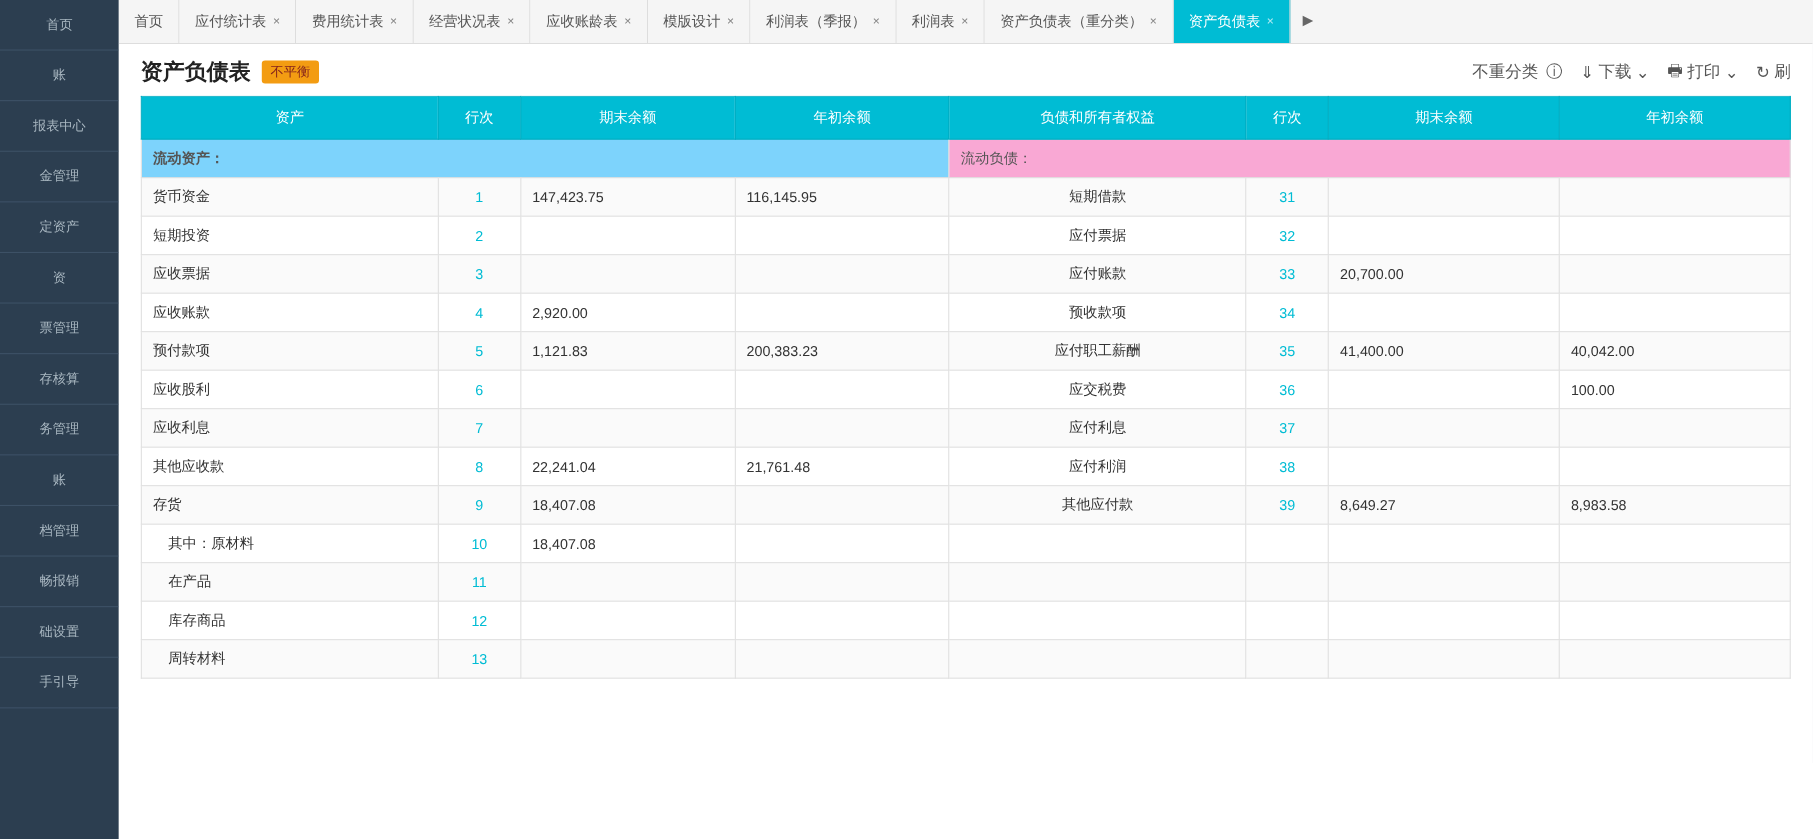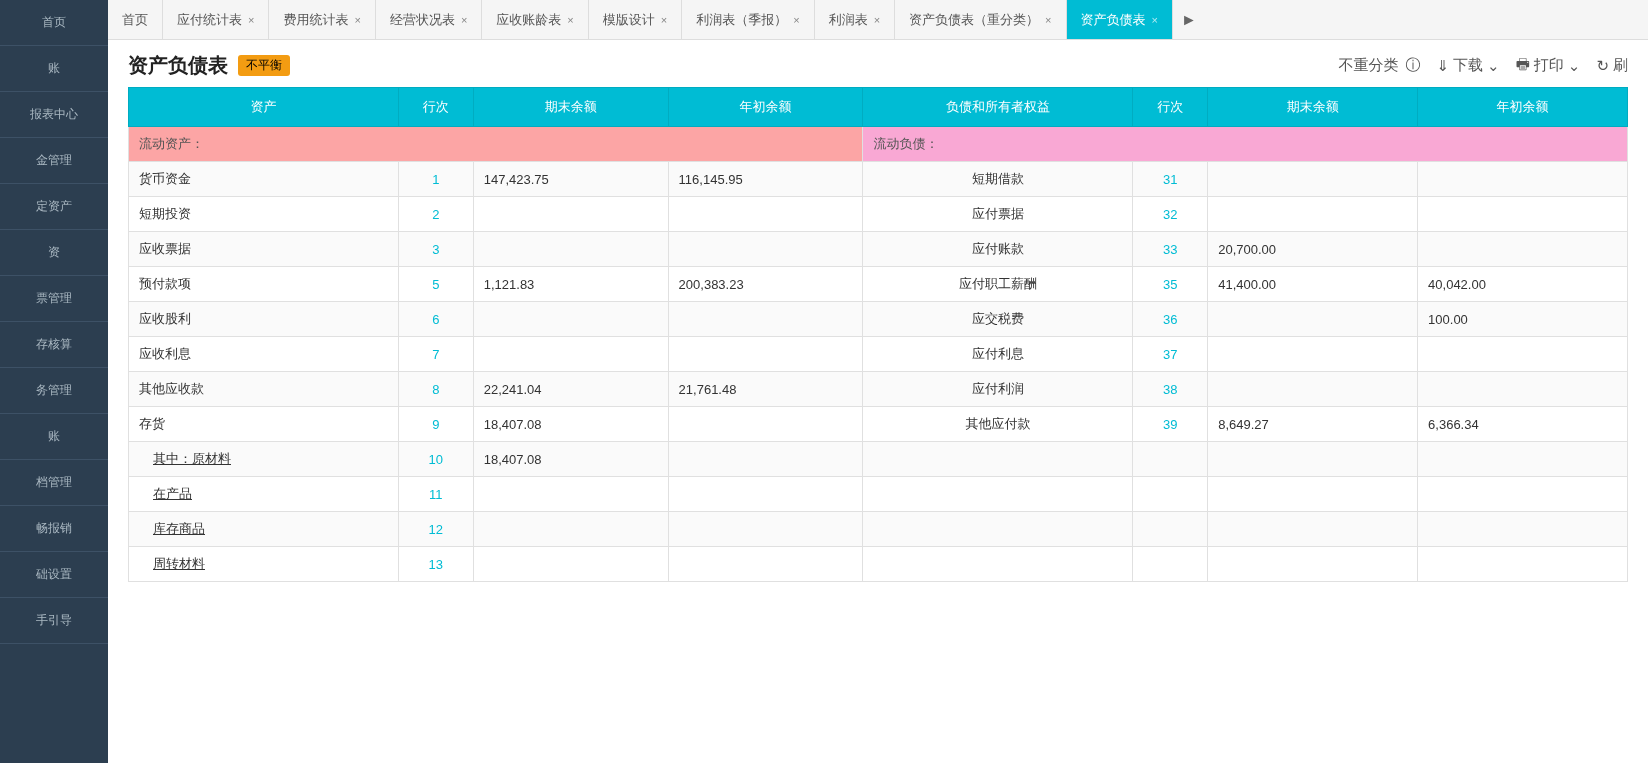--- a/index.html
+++ b/index.html
@@ -88,21 +88,21 @@
       align-items: center;
       gap: 10px;
     }
     .page-title {
       font-size: 20px;
       font-weight: bold;
       color: #222;
     }
     .badge-unbalanced {
       background: #f39c12;
-      color: #000000;
+      color: #7f1d1d;
       font-size: 12px;
       padding: 2px 8px;
       border-radius: 3px;
       text-align: center;
     }
     .header-actions {
       display: flex;
       align-items: center;
       gap: 16px;
       color: #555;
@@ -158,21 +158,21 @@
     }
 
     tbody tr:nth-child(even):not(.section-header) {
       background: #fafafa;
     }
 
     .row-num { color: #00bcd4; }
 
     .text-right { text-align: left; }
 
-    .indent { padding-left: 24px !important; text-decoration: underline; }
+    .indent { padding-left: 24px !important; }
   </style>
 </head>
 <body>
 
 <div class="sidebar">
   <div class="sidebar-item">首页</div>
   <div class="sidebar-item">账</div>
   <div class="sidebar-item">报表中心</div>
   <div class="sidebar-item">金管理</div>
   <div class="sidebar-item">定资产</div>
@@ -268,21 +268,21 @@
           <th style="width:13%;">期末余额</th>
           <th style="width:13%;">年初余额</th>
           <th style="width:18%;margin-top:26px;">负债和所有者权益</th>
           <th style="width:5%;">行次</th>
           <th style="width:14%;">期末余额</th>
           <th style="width:14%;">年初余额</th>
         </tr>
       </thead>
       <tbody id="table-body">
       <tr class="section-header">
-      <td colspan="4" style="color:#555; background:#fca5a5;">流动资产：</td>
+      <td colspan="4" style="color:#555; background:#7dd3fc;font-weight:bold;">流动资产：</td>
       <td colspan="4" style="color:#555; background:#f9a8d4;">流动负债：</td>
     </tr>
           <tr>
       <td class="">货币资金</td>
       <td class="row-num">1</td>
       <td class="text-right">147,423.75</td>
       <td class="text-right">116,145.95</td>
       <td>短期借款</td>
       <td class="row-num">31</td>
       <td class="text-right"></td>
@@ -299,20 +299,30 @@
       <td class="text-right"></td>
     </tr>
           <tr>
       <td class="">应收票据</td>
       <td class="row-num">3</td>
       <td class="text-right"></td>
       <td class="text-right"></td>
       <td>应付账款</td>
       <td class="row-num">33</td>
       <td class="text-right">20,700.00</td>
+      <td class="text-right"></td>
+    </tr>
+          <tr>
+      <td class="">应收账款</td>
+      <td class="row-num">4</td>
+      <td class="text-right">2,920.00</td>
+      <td class="text-right"></td>
+      <td>预收款项</td>
+      <td class="row-num">34</td>
+      <td class="text-right"></td>
       <td class="text-right"></td>
     </tr>
           <tr>
       <td class="">预付款项</td>
       <td class="row-num">5</td>
       <td class="text-right">1,121.83</td>
       <td class="text-right">200,383.23</td>
       <td>应付职工薪酬</td>
       <td class="row-num">35</td>
       <td class="text-right">41,400.00</td>
@@ -349,21 +359,21 @@
       <td class="text-right"></td>
     </tr>
           <tr>
       <td class="">存货</td>
       <td class="row-num">9</td>
       <td class="text-right">18,407.08</td>
       <td class="text-right"></td>
       <td>其他应付款</td>
       <td class="row-num">39</td>
       <td class="text-right">8,649.27</td>
-      <td class="text-right">6,366.34</td>
+      <td class="text-right">8,983.58</td>
     </tr>
           <tr>
       <td class="indent">其中：原材料</td>
       <td class="row-num">10</td>
       <td class="text-right">18,407.08</td>
       <td class="text-right"></td>
       <td></td>
       <td class="row-num"></td>
       <td class="text-right"></td>
       <td class="text-right"></td>

